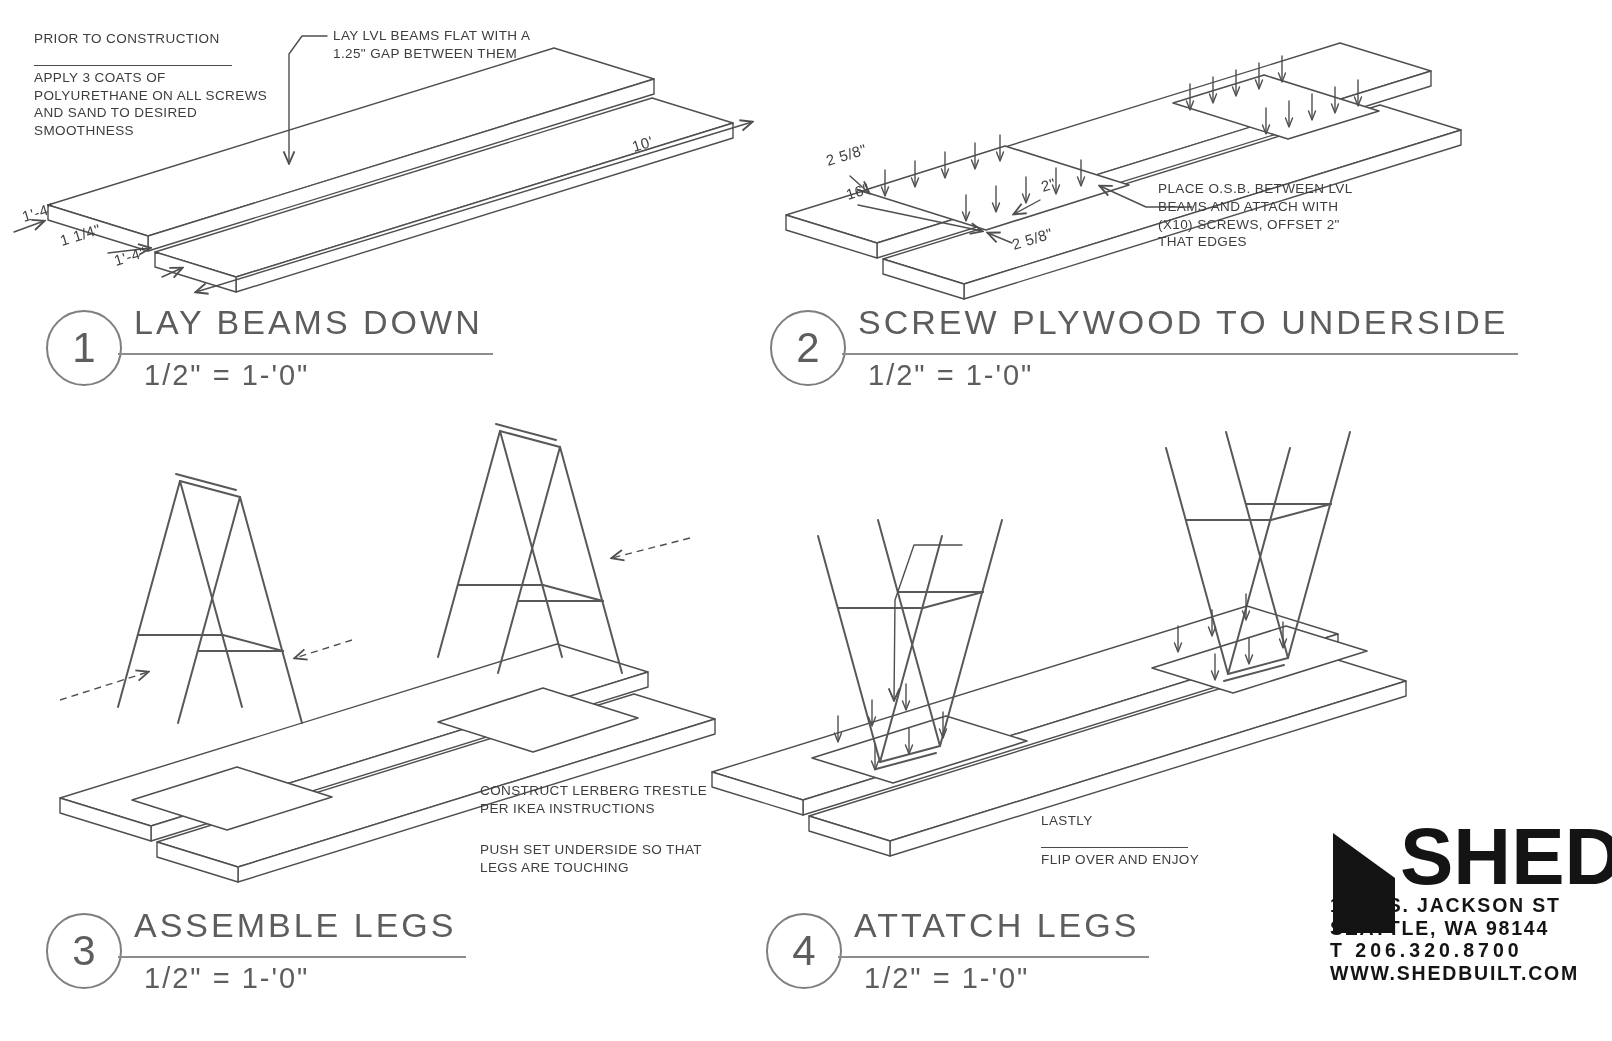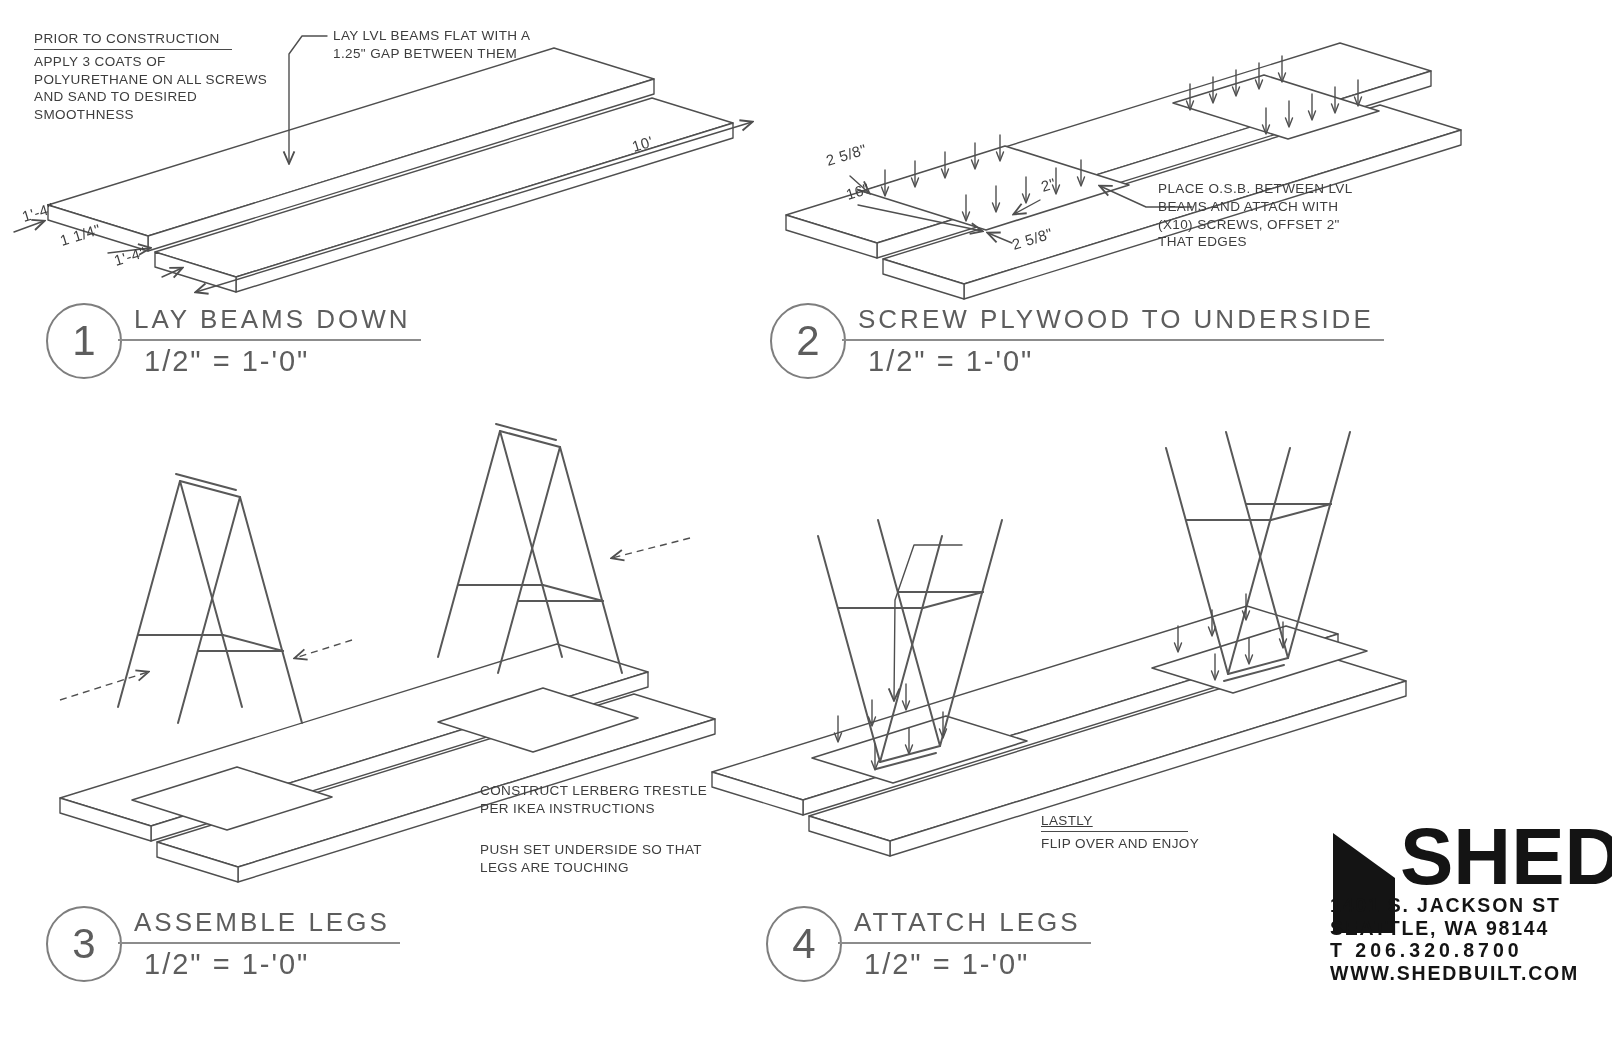--- a/index.html
+++ b/index.html
@@ -10,30 +10,30 @@
   svg.art { position:absolute; left:0; top:0; }
   .ln   { stroke:#4f4f4f; fill:none; stroke-width:1.4; stroke-linejoin:round; stroke-linecap:round; }
   .face { stroke:#4f4f4f; fill:#ffffff; stroke-width:1.4; stroke-linejoin:round; }
   .panel{ stroke:#4f4f4f; fill:#ffffff; stroke-width:1.6; stroke-linejoin:round; }
   .tr   { stroke:#585858; fill:none; stroke-width:2; stroke-linejoin:round; stroke-linecap:round; }
   .dash { stroke:#4f4f4f; fill:none; stroke-width:1.4; stroke-dasharray:7 5; }
   .dim  { font-size:15px; fill:#3f3f3f; letter-spacing:0.5px; font-family:"Liberation Sans", sans-serif; }
 
   .note { position:absolute; font-size:13.5px; line-height:1.32; letter-spacing:0.4px;
           color:#3d3d3d; white-space:nowrap; }
-  .note-heading { display:inline-block; border-bottom:1.5px solid #4a4a4a; padding:0 12px 1px 0; margin-bottom:3px; }
-  .note-heading.wide { padding-right:95px;text-decoration:underline; }
+  .note-heading { display:inline-block; border-bottom:1.5px solid #4a4a4a; padding:0 12px 17px 0; margin-bottom:3px; }
+  .note-heading.wide { padding-right:95px; }
 
   .tb { position:absolute; display:flex; align-items:center; color:#5d5d5d; }
   .tb-circle { width:72px; height:72px; border:2px solid #7e7e7e; border-radius:50%;
                display:flex; align-items:center; justify-content:center;
                font-size:42px; font-weight:300; flex:none; }
   .tb-body   { margin-left:-4px; }
-  .tb-title  { font-size:26px; font-weight:300; letter-spacing:3px; white-space:nowrap;
-               padding:0 10px 4px 16px; border-bottom:2.5px solid #8c8c8c; }
+  .tb-title  { font-size:34px; font-weight:300; letter-spacing:3px; white-space:nowrap;
+               padding:0 10px 11px 16px; border-bottom:2.5px solid #8c8c8c; }
   .tb-scale  { font-size:29px; font-weight:300; letter-spacing:2px; padding:4px 0 0 26px; white-space:nowrap; }
 
   .logo { position:absolute; left:1330px; top:826px; color:#141414; }
   .logo-top { display:flex; align-items:flex-end; }
   .logo-name { font-size:80px; font-weight:bold; letter-spacing:0px; line-height:0.78; margin-left:4px; }
   .logo-lines { margin-top:6px; font-weight:bold; }
   .logo-line { font-size:19.5px; letter-spacing:1.8px; line-height:1.15; white-space:nowrap; }
 </style>
 </head>
 <body>

